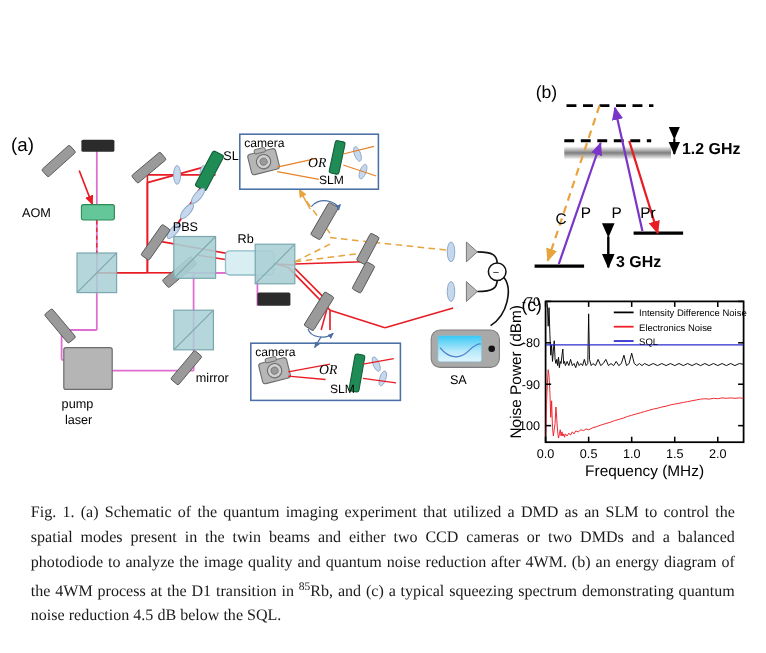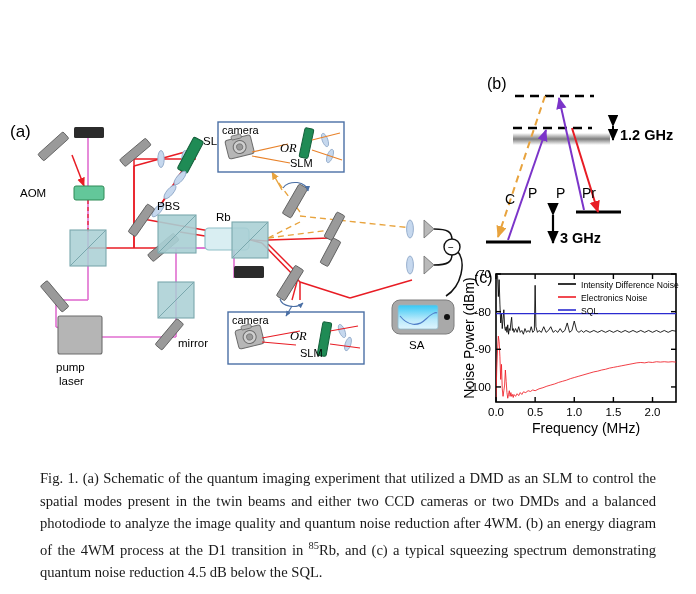--- a/index.html
+++ b/index.html
@@ -9,21 +9,21 @@
   }
   #figure{position:absolute;left:0;top:0;width:696px;height:440px;}
   #figure svg{display:block;}
 
   .cap{
     position:absolute;left:28px;top:455px;width:640px;
     font-family:"Liberation Serif", serif;
     font-size:14.6px;line-height:22.5px;text-align:justify;
     color:#1a1a1a;
   }
-  .cap p{margin:12px;}
+  .cap p{margin:0;}
   sup{font-size:0.72em;vertical-align:super;}
 </style>
 </head>
 <body>
 
 <div id="figure">
 <svg width="696" height="440" viewBox="0 0 696 440" xmlns="http://www.w3.org/2000/svg">
 
   <defs>
     <marker id="arrRed" markerWidth="7" markerHeight="7" refX="5.5" refY="2.6" orient="auto">

